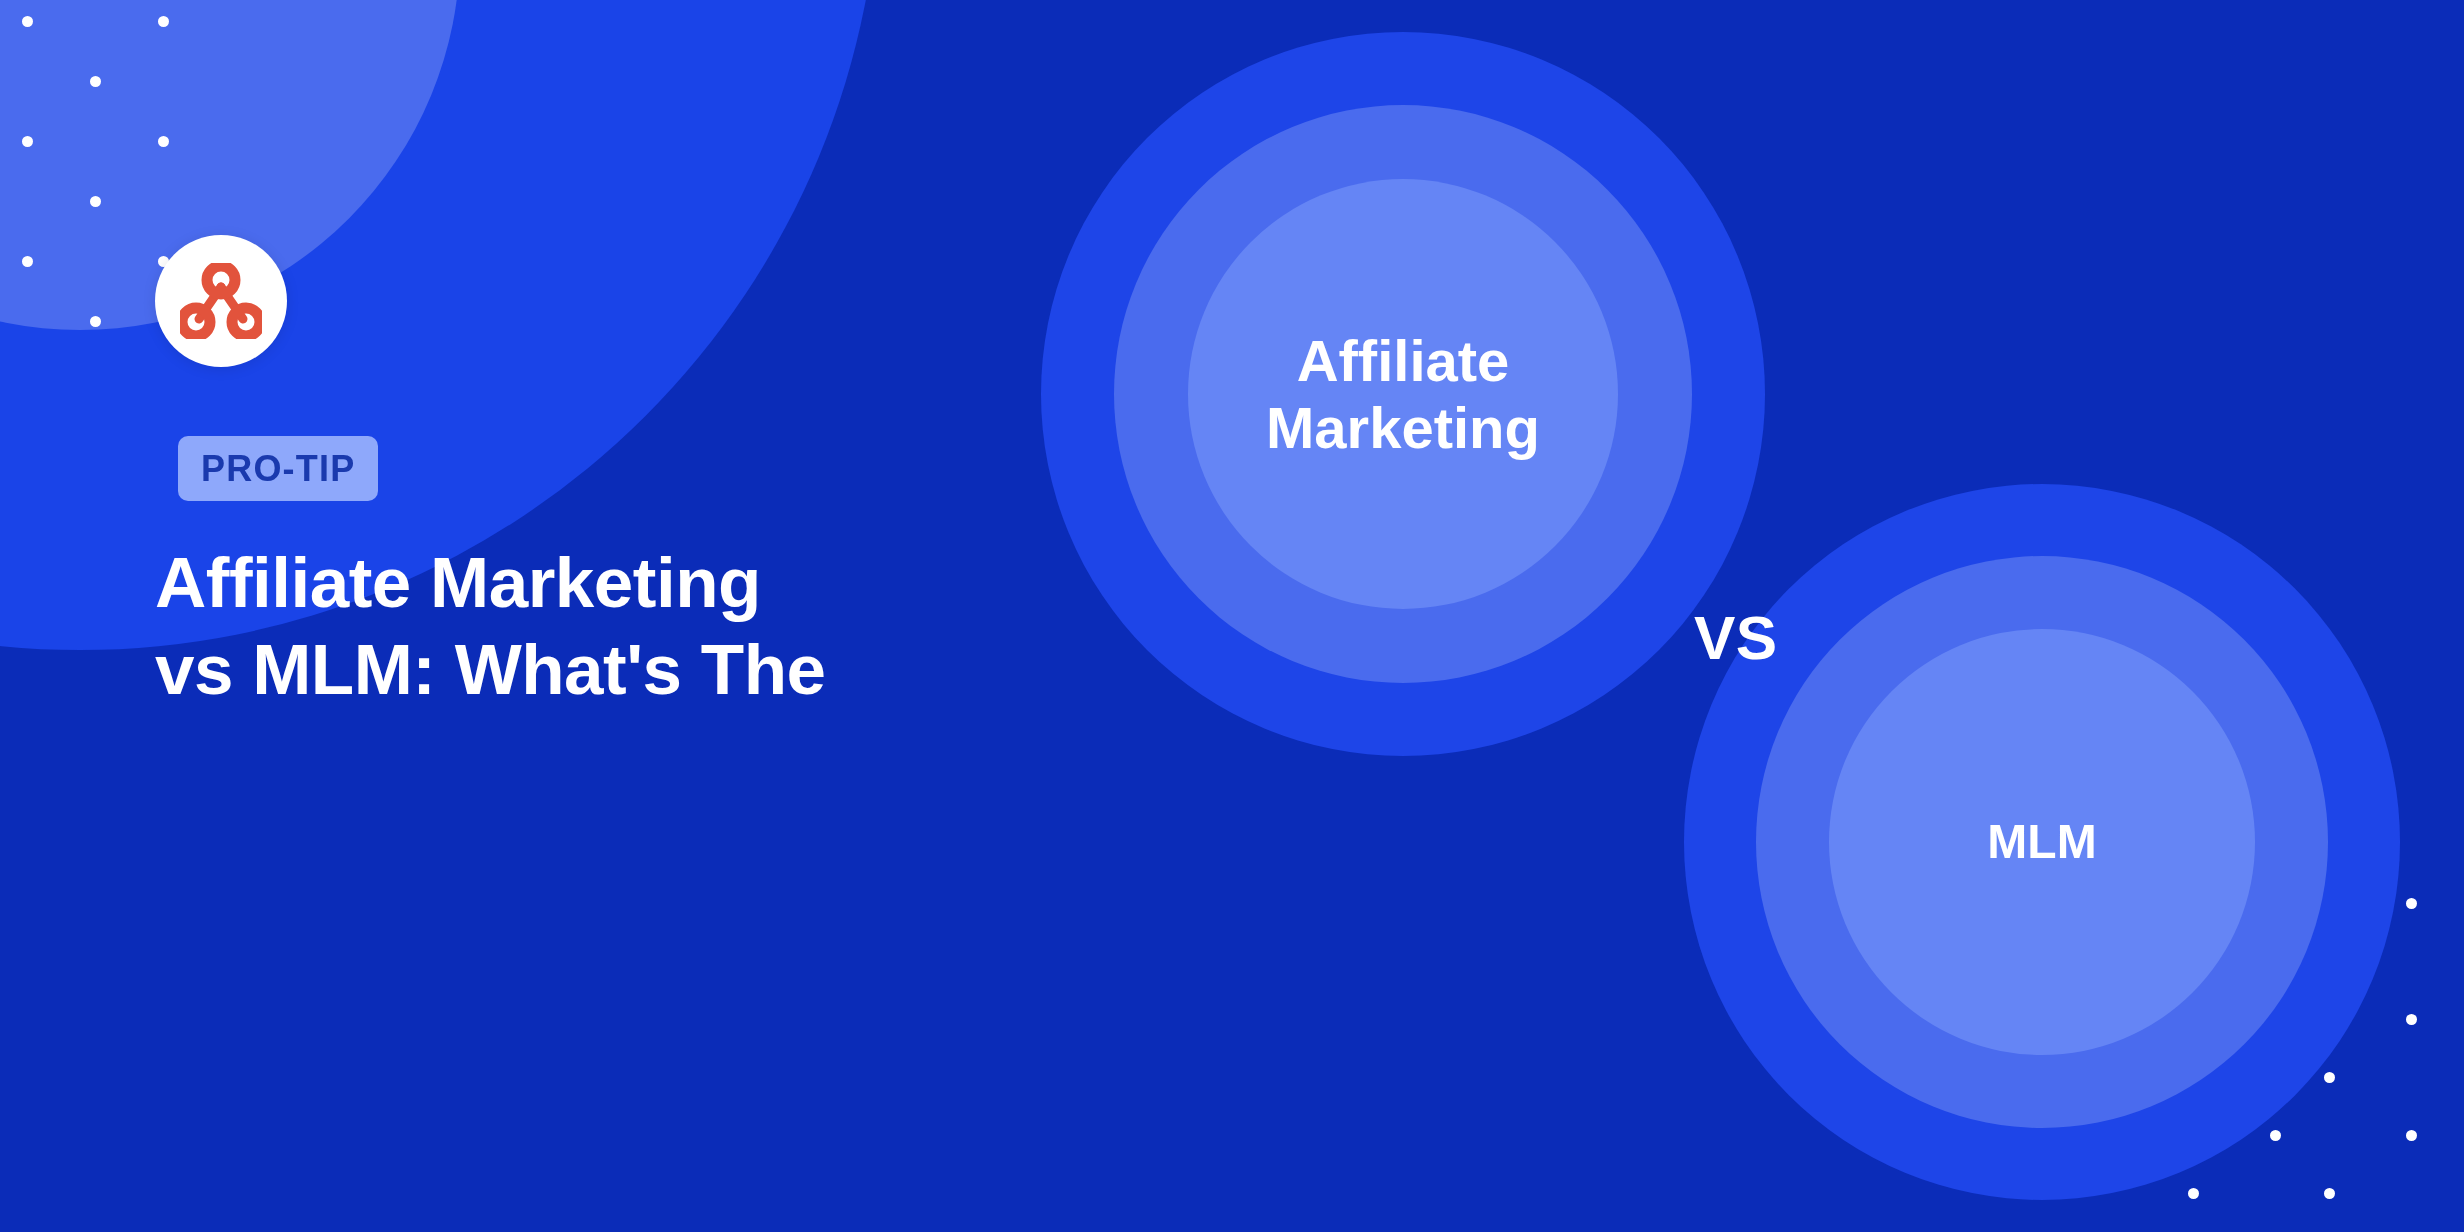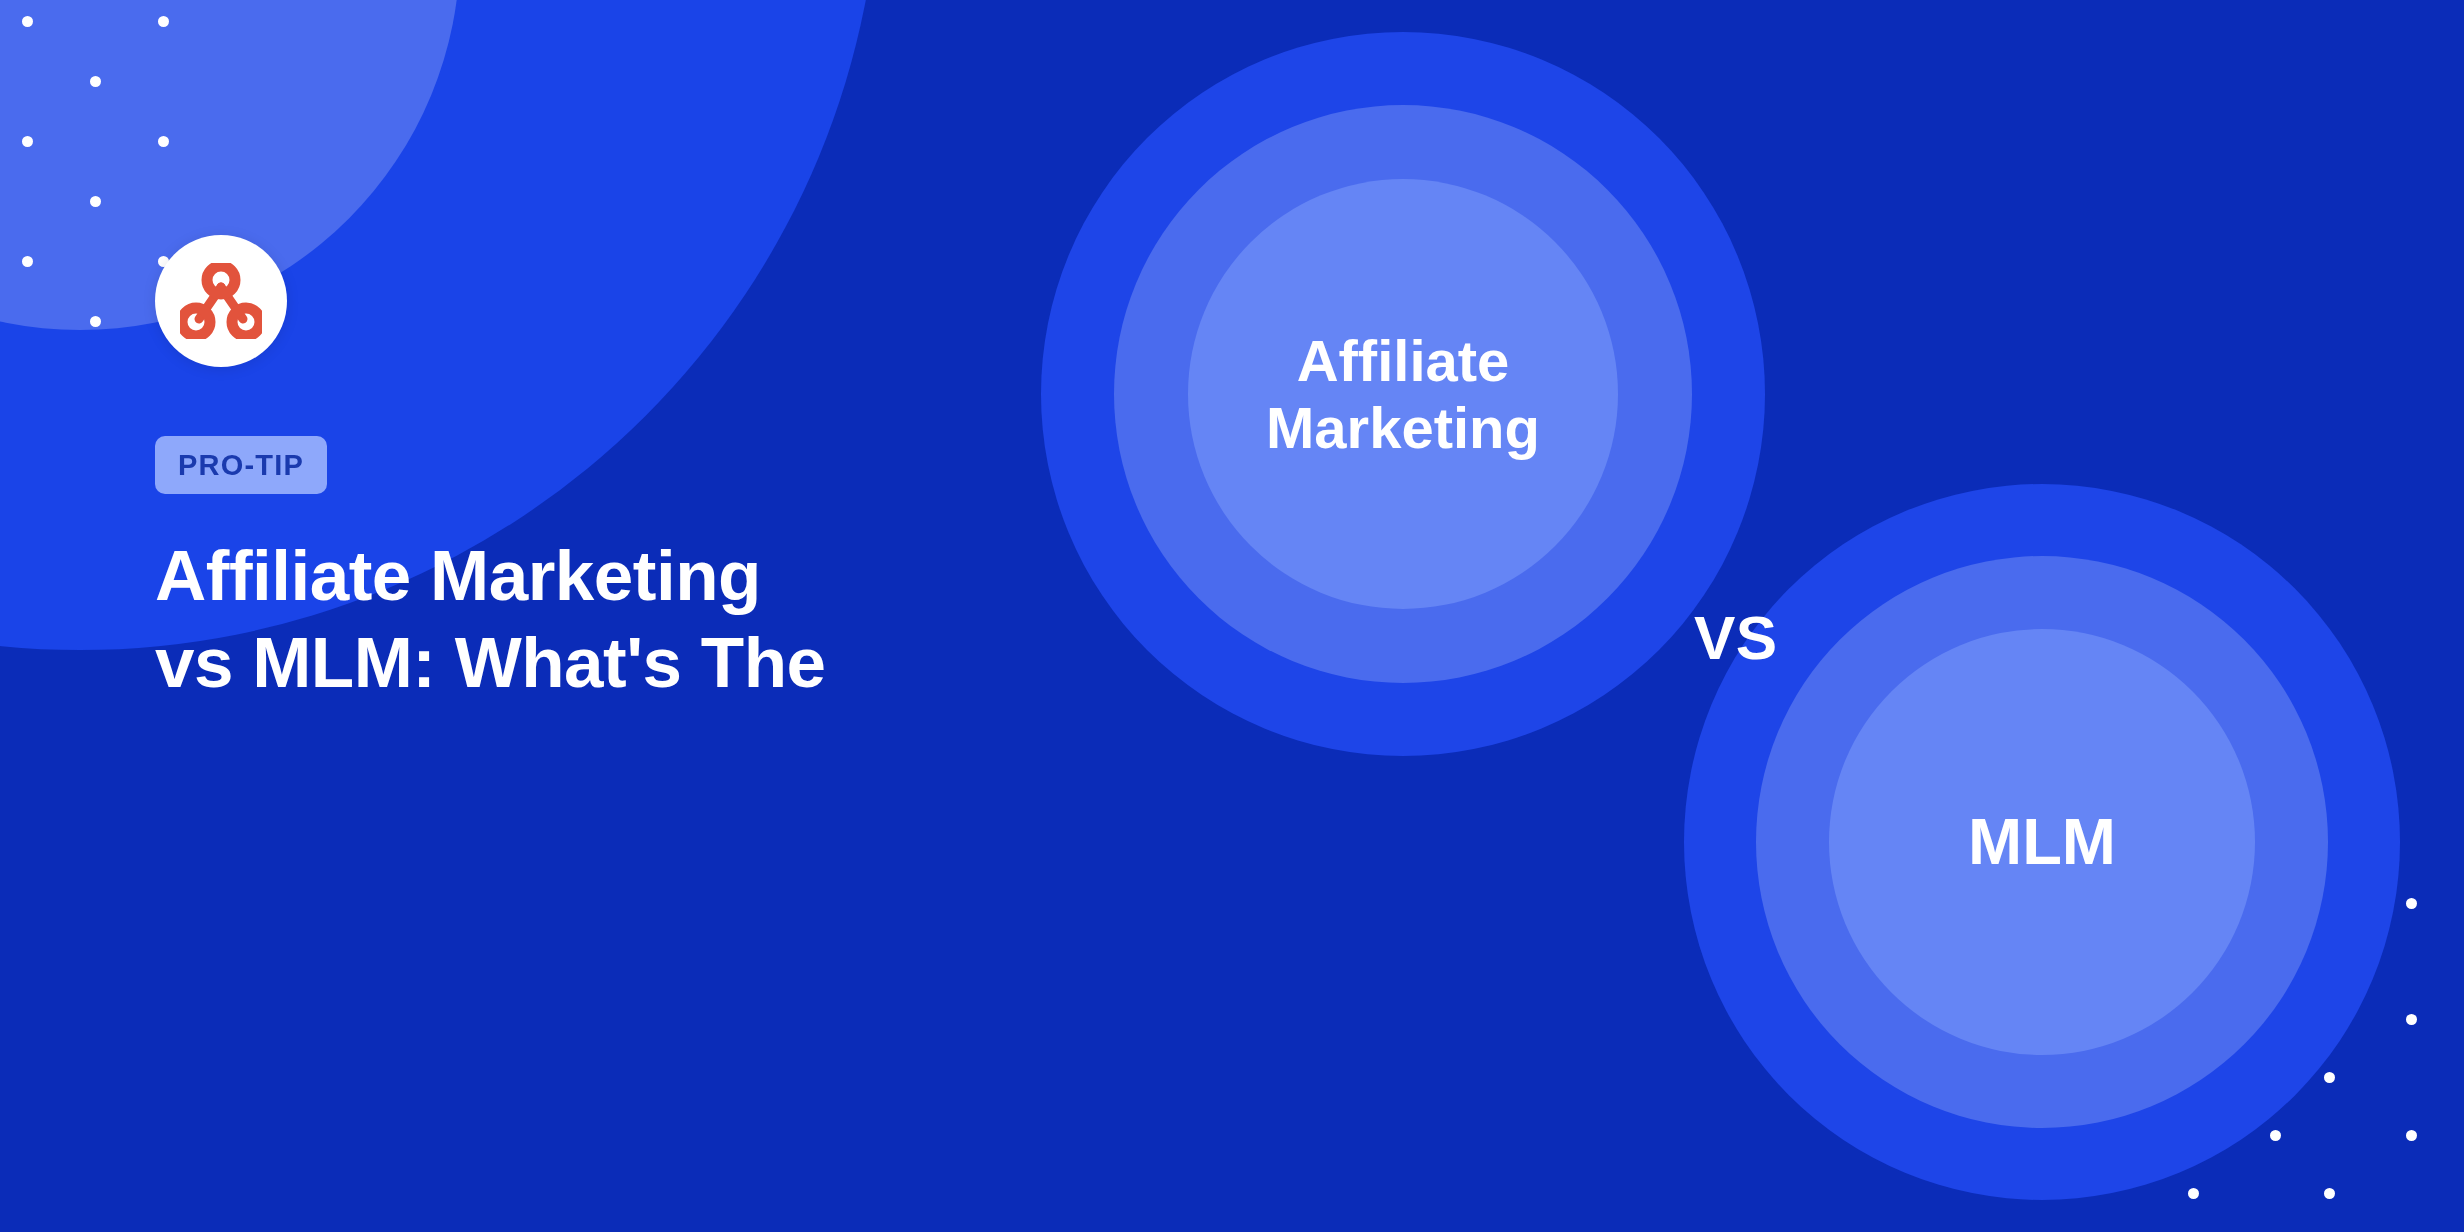--- a/index.html
+++ b/index.html
@@ -76,24 +76,25 @@
   }
   .logo-badge svg { display: block; }
 
   .pro-tip {
     display: inline-block;
     margin-top: 69px;
     background: #8EA8FB;
     color: #1A3AAE;
     border-radius: 10px;
     padding: 15px 23px 14px 23px;
-    font-size: 29px;
+    font-size: 36px;
     font-weight: bold;
     letter-spacing: 1.2px;
     line-height: 1;
+    margin-left: 23px;
   }
 
   .headline {
     margin-top: 39px;
     color: #FFFFFF;
     font-size: 71px;
     font-weight: bold;
     line-height: 1.22;
     letter-spacing: -0.5px;
     max-width: 720px;
@@ -129,21 +130,21 @@
   #cluster-affiliate .ring-mid   { width: 578px; height: 578px; }
   #cluster-affiliate .ring-inner { width: 430px; height: 430px; }
   #cluster-affiliate .cluster-label { font-size: 58px; }
 
   #cluster-mlm {
     left: 1684px; top: 484px;
     width: 716px; height: 716px;
   }
   #cluster-mlm .ring-mid   { width: 572px; height: 572px; }
   #cluster-mlm .ring-inner { width: 426px; height: 426px; }
-  #cluster-mlm .cluster-label { font-size: 65px; }
+  #cluster-mlm .cluster-label { font-size: 48px; }
 
   .vs-label {
     position: absolute;
     left: 1694px;
     top: 570px;
     color: #FFFFFF;
     font-size: 62px;
     font-weight: bold;
     letter-spacing: 0.5px;
     line-height: 1;

